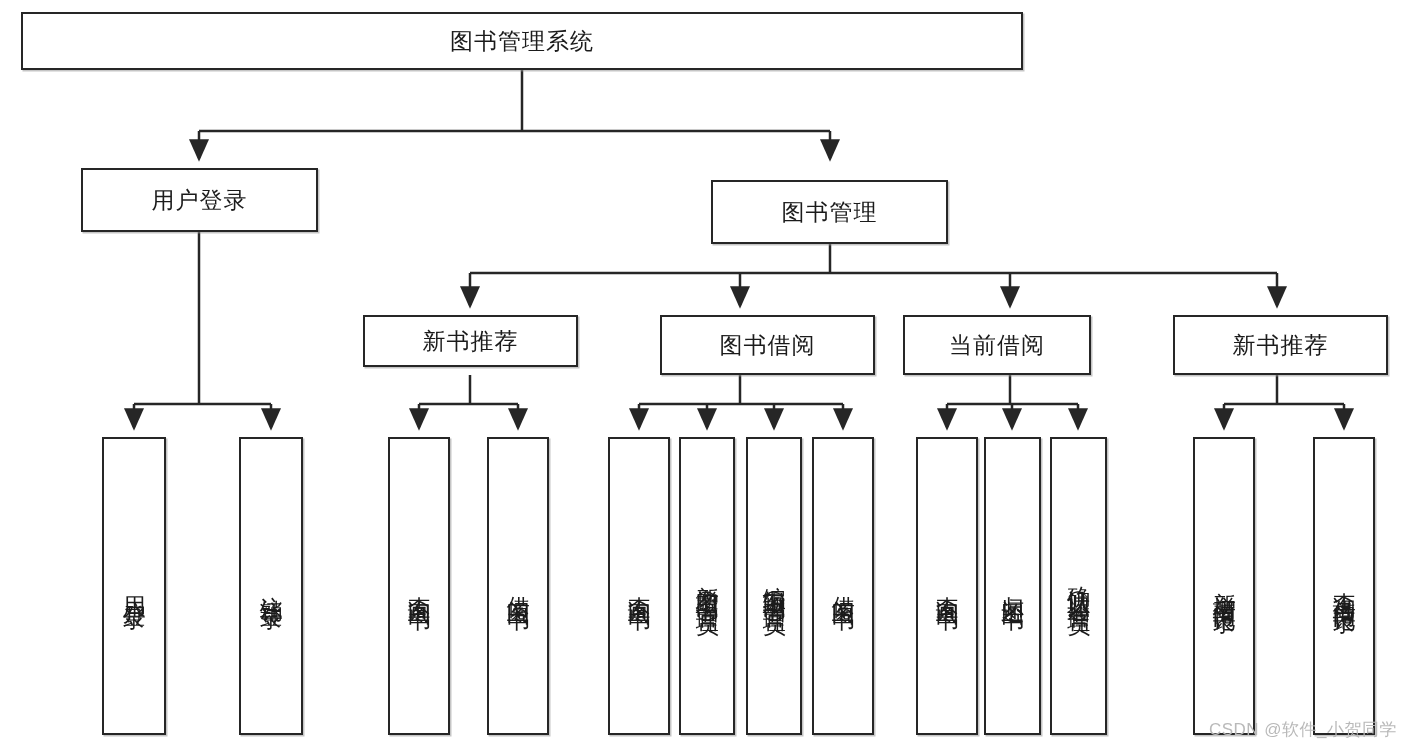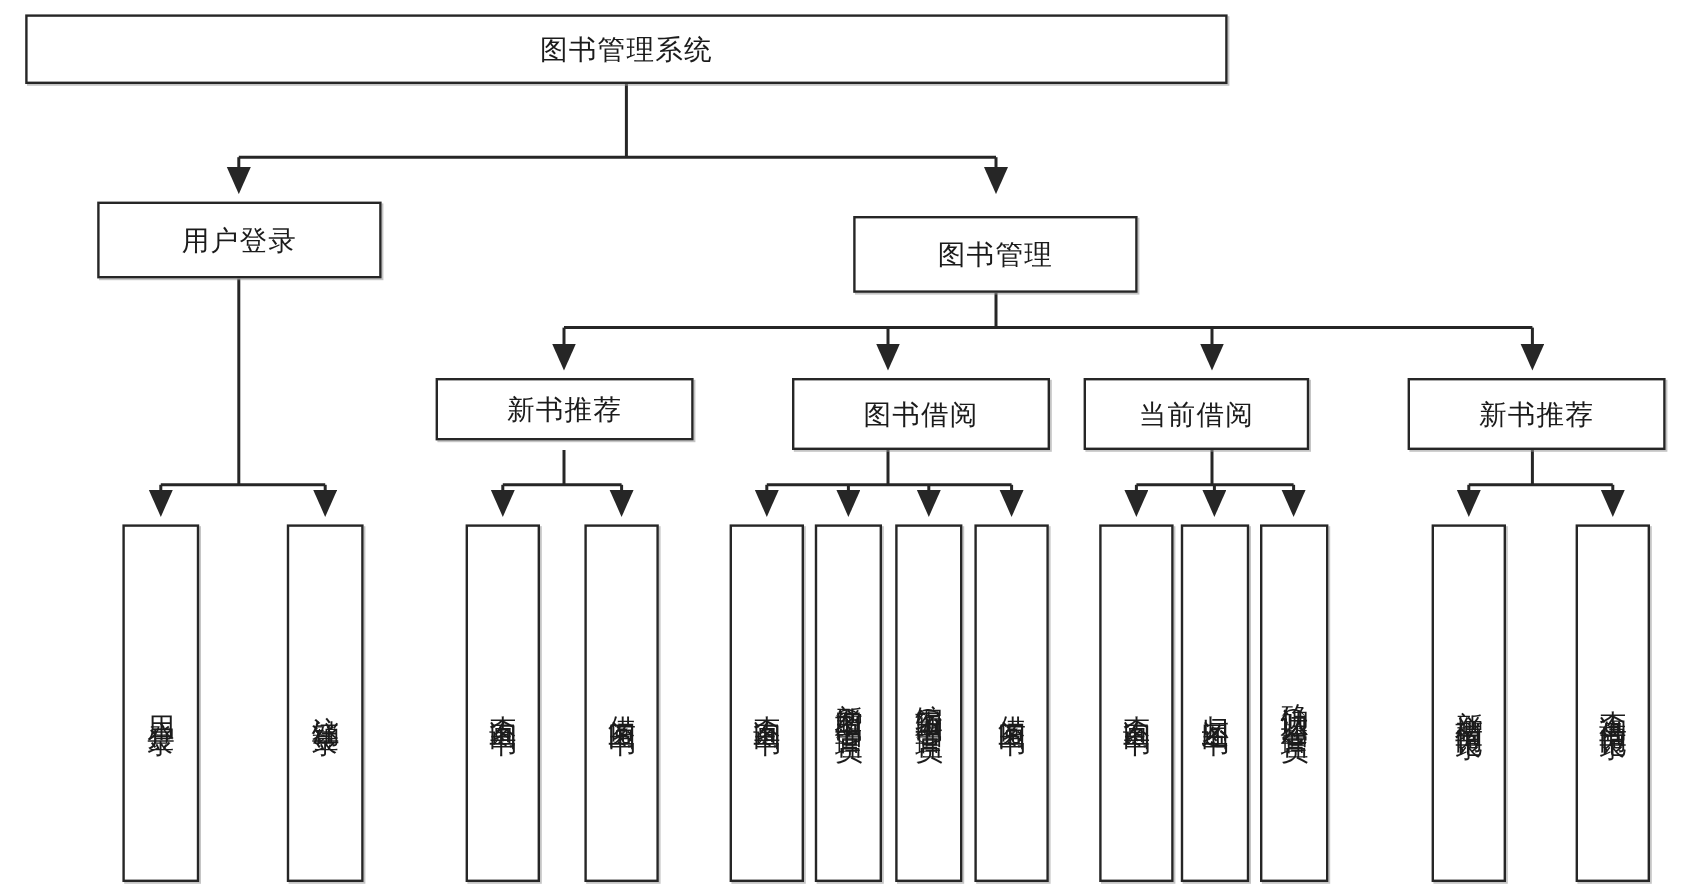--- a/index.html
+++ b/index.html
@@ -180,14 +180,15 @@
     <span class="label">确认归还（管理员）</span>
   </div>
 
   <div class="node leaf" style="left:1193px; top:437px; width:62px; height:298px;">
     <span class="label">新增借阅记录</span>
   </div>
   <div class="node leaf" style="left:1313px; top:437px; width:62px; height:298px;">
     <span class="label">查询借阅记录</span>
   </div>
 
+  <div id="watermark">CSDN @软件_小贺同学</div>
 
 </div>
 
 </body></html>

